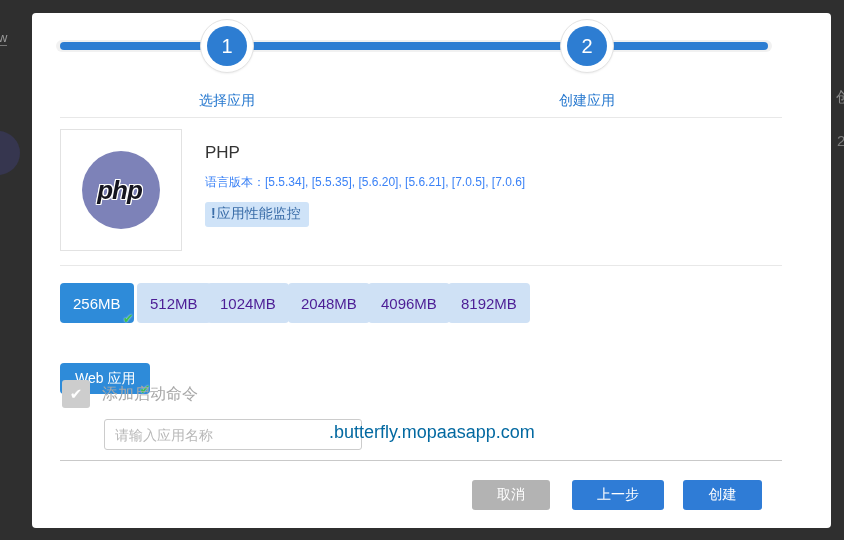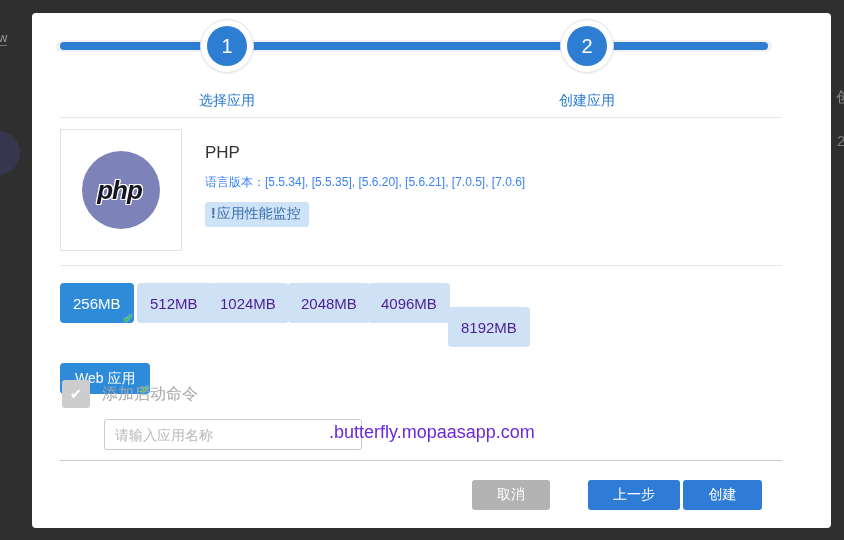--- a/index.html
+++ b/index.html
@@ -59,46 +59,46 @@
   .apm-badge .bang { font-weight:bold; margin-right:1px; }
 
   
   .opt { position:absolute; top:270px; height:40px; border:none; border-radius:4px;
     background:#cfe1f5; color:#4c1d95; font-size:15px; padding:0 13px; cursor:pointer;
     font-family:inherit; }
   .opt.selected { background:#2e8bd9; color:#ffffff; }
   .check-badge { position:absolute; right:0px; bottom:-3px; font-size:13px; color:#3ec14d;
     text-shadow:0 0 2px rgba(255,255,255,0.9); }
   .m0 { left:28px; }  .m1 { left:105px; } .m2 { left:175px; }
-  .m3 { left:256px; } .m4 { left:336px; } .m5 { left:416px;margin-top:24px; }
+  .m3 { left:256px; } .m4 { left:336px; } .m5 { left:416px; }
 
   .type-opt { position:absolute; top:325px; height:31px; border:none; border-radius:4px;
     background:#cfe1f5; color:#4f555c; font-size:14px; padding:0 15px; cursor:pointer;
     font-family:inherit; }
   .type-opt.selected { background:#2e8bd9; color:#ffffff; }
   .t0 { left:28px;margin-top:25px; } .t1 { left:118px; }
 
   
   .chk-row { position:absolute; left:30px; top:367px; display:flex; align-items:center; }
   .chk-box { width:28px; height:28px; background:#cdcdcd; border-radius:3px;
     display:flex; align-items:center; justify-content:center; color:#ffffff; font-size:15px; }
   .chk-label { margin-left:12px; color:#a8a8a8; font-size:16px; }
 
   
   .name-input { position:absolute; left:28px; top:406px; width:258px; height:31px;
     border:1px solid #cccccc; border-radius:3px; padding:0 10px; font-size:14px;
     color:#333; font-family:inherit; outline:none;margin-left:44px; }
   .name-input::placeholder { color:#b8b8b8; }
-  .domain-suffix { position:absolute; left:297px; top:409px; font-size:18px; color:#6d28d9; }
+  .domain-suffix { position:absolute; left:297px; top:409px; font-size:18px; color:#0369a1; }
 
   
   .btn { position:absolute; top:467px; height:30px; border:none; border-radius:3px;
     color:#ffffff; font-size:14px; cursor:pointer; font-family:inherit; }
   .btn-cancel { left:440px; width:78px; background:#b3b3b3; }
-  .btn-prev { left:540px; width:92px; background:#2f7cd6;margin-left:16px; }
+  .btn-prev { left:540px; width:92px; background:#2f7cd6; }
   .btn-create { left:651px; width:79px; background:#2f7cd6; }
 </style>
 </head>
 <body>
 
 <div class="stage">
 
   <span class="frag frag-topleft">w</span>
   <div class="frag-circle"></div>
   <span class="frag frag-right1">创</span>

